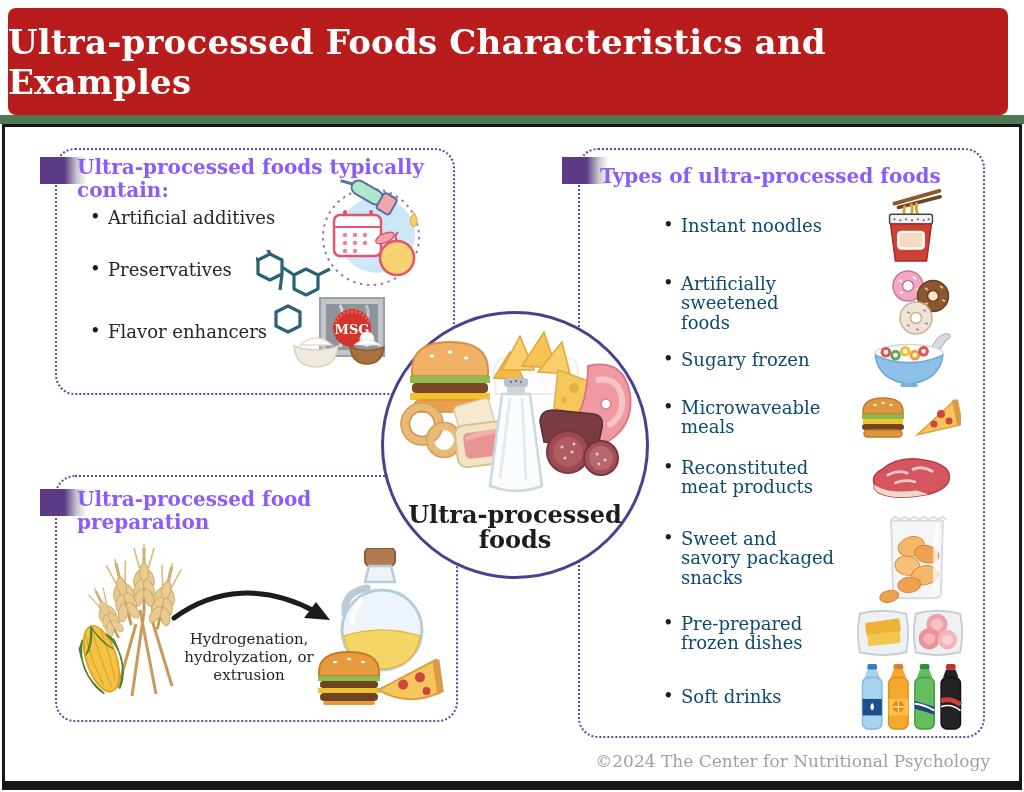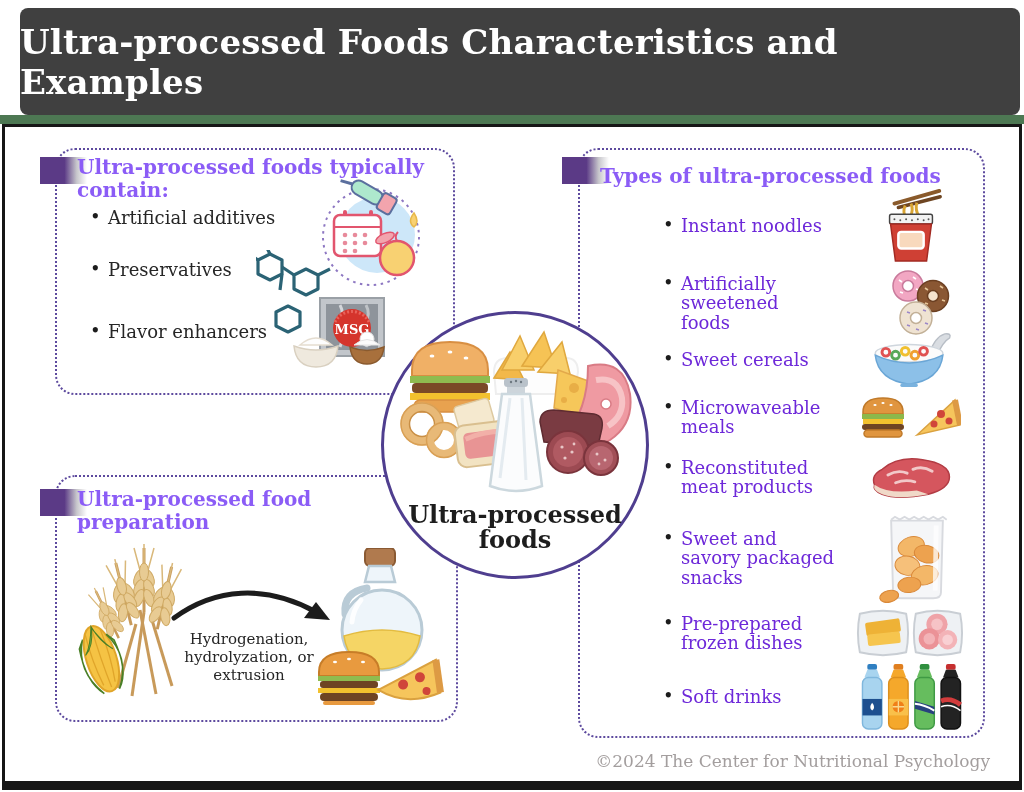--- a/index.html
+++ b/index.html
@@ -1,19 +1,19 @@
 <!DOCTYPE html>
 <html><head>
 <meta charset="utf-8">
 <style>
   html,body{margin:0;padding:0;background:#ffffff;}
   .page{position:relative;width:1024px;height:792px;background:#ffffff;overflow:hidden;
         font-family:"DejaVu Serif","Liberation Serif",serif;}
   
-  .header{position:absolute;left:20px;top:8px;width:1000px;height:107px;background:#404040;
+  .header{position:absolute;left:8px;top:8px;width:1000px;height:107px;background:#b91c1c;
           border-radius:8px;display:flex;align-items:center;justify-content:center;}
   .header .title{color:#ffffff;font-size:34px;font-weight:bold;letter-spacing:.2px;}
   .divider{position:absolute;left:0;top:115px;width:1024px;height:9px;background:#4d7853;}
   .frame{position:absolute;left:2px;top:124px;width:1020px;height:666px;box-sizing:border-box;
          border:3px solid #161616;border-bottom-width:9px;pointer-events:none;}
   
   .dbox{position:absolute;border:2px dotted #5d4a9e;border-radius:20px;box-sizing:border-box;background:transparent;}
   .box1{left:55px;top:148px;width:400px;height:247px;}
   .box2{left:578px;top:148px;width:407px;height:590px;}
   .box3{left:55px;top:475px;width:403px;height:247px;}
@@ -23,21 +23,21 @@
   .bhead{position:absolute;color:#8b5cf6;font-weight:bold;font-size:20px;line-height:1.14;z-index:3;}
   .h1{left:77px;top:156px;width:350px;}
   .h2{left:600px;top:157px;width:368px;margin-top:8px;}
   .h3{left:77px;top:488px;width:242px;}
   
   .li{position:absolute;font-size:18px;color:#262626;padding-left:18px;line-height:1.08;}
   .li::before{content:"•";position:absolute;left:0;top:-1px;color:#1c1c1c;}
   .li1a{left:90px;top:208px;} .li1b{left:90px;top:260px;} .li1c{left:90px;top:322px;}
   
   .trow{position:absolute;left:663px;width:302px;display:flex;align-items:center;justify-content:space-between;}
-  .trow .txt{position:relative;width:200px;font-size:18px;color:#6d28d9;line-height:1.06;padding-left:18px;box-sizing:border-box;}
+  .trow .txt{position:relative;width:200px;font-size:18px;color:#0c4a6e;line-height:1.06;padding-left:18px;box-sizing:border-box;}
   .trow .txt::before{content:"•";position:absolute;left:0;top:-1px;color:#1c1c1c;}
   .icon-cell{width:112px;display:flex;align-items:center;justify-content:center;}
   .r1{top:188px;height:76px;} .r2{top:264px;height:78px;gap:48px;} .r3{top:330px;height:60px;}
   .r4{top:394px;height:46px;} .r5{top:450px;height:54px;} .r6{top:512px;height:92px;gap:32px;}
   .r7{top:606px;height:54px;} .r8{top:664px;height:66px;align-items:center;}
   
   .circle{position:absolute;left:381px;top:311px;width:268px;height:268px;border-radius:50%;
           background:#ffffff;border:3px solid #4f3e8f;z-index:5;box-sizing:border-box;}
   .circle-label{position:absolute;left:405px;top:502px;width:220px;text-align:center;z-index:7;
                 font-size:24px;font-weight:bold;color:#1d1d1d;line-height:1.05;}
@@ -170,21 +170,21 @@
         <circle cx="31" cy="50" r="16" fill="#efe3d2" stroke="#c2b097" stroke-width="1.5"></circle>
         <circle cx="31" cy="50" r="5.5" fill="#ffffff" stroke="#c2b097" stroke-width="1.5"></circle>
         <g stroke="#9a86c8" stroke-width="1.5">
             <path d="M22 44 l3 1 M38 42 l3 1 M40 55 l3 1 M22 57 l3 1 M31 61 l3 1"></path>
           </g>
       </svg>
     </div>
   </div>
 
   <div class="trow r3">
-    <div class="txt">Sweet cereals</div>
+    <div class="txt">Sugary frozen</div>
     <div class="icon-cell">
       <svg width="86" height="58" viewBox="0 0 88 60">
         <path d="M63 23 Q69 6 79 3 Q86 2 84 7 Q77 11 71 25 Z" fill="#d9dde2" stroke="#b8bec6" stroke-width="1.5"></path>
         <ellipse cx="42" cy="23" rx="35" ry="9" fill="#fbfbfb" stroke="#cfd6dd" stroke-width="1.5"></ellipse>
         <g fill="none" stroke-width="3">
           <circle cx="18" cy="22" r="4" stroke="#e05252"></circle>
             <circle cx="28" cy="25" r="4" stroke="#58a858"></circle>
           <circle cx="38" cy="21" r="4" stroke="#f0c030"></circle>
             <circle cx="48" cy="25" r="4" stroke="#f0a030"></circle>
           <circle cx="57" cy="21" r="4" stroke="#e05252"></circle>

